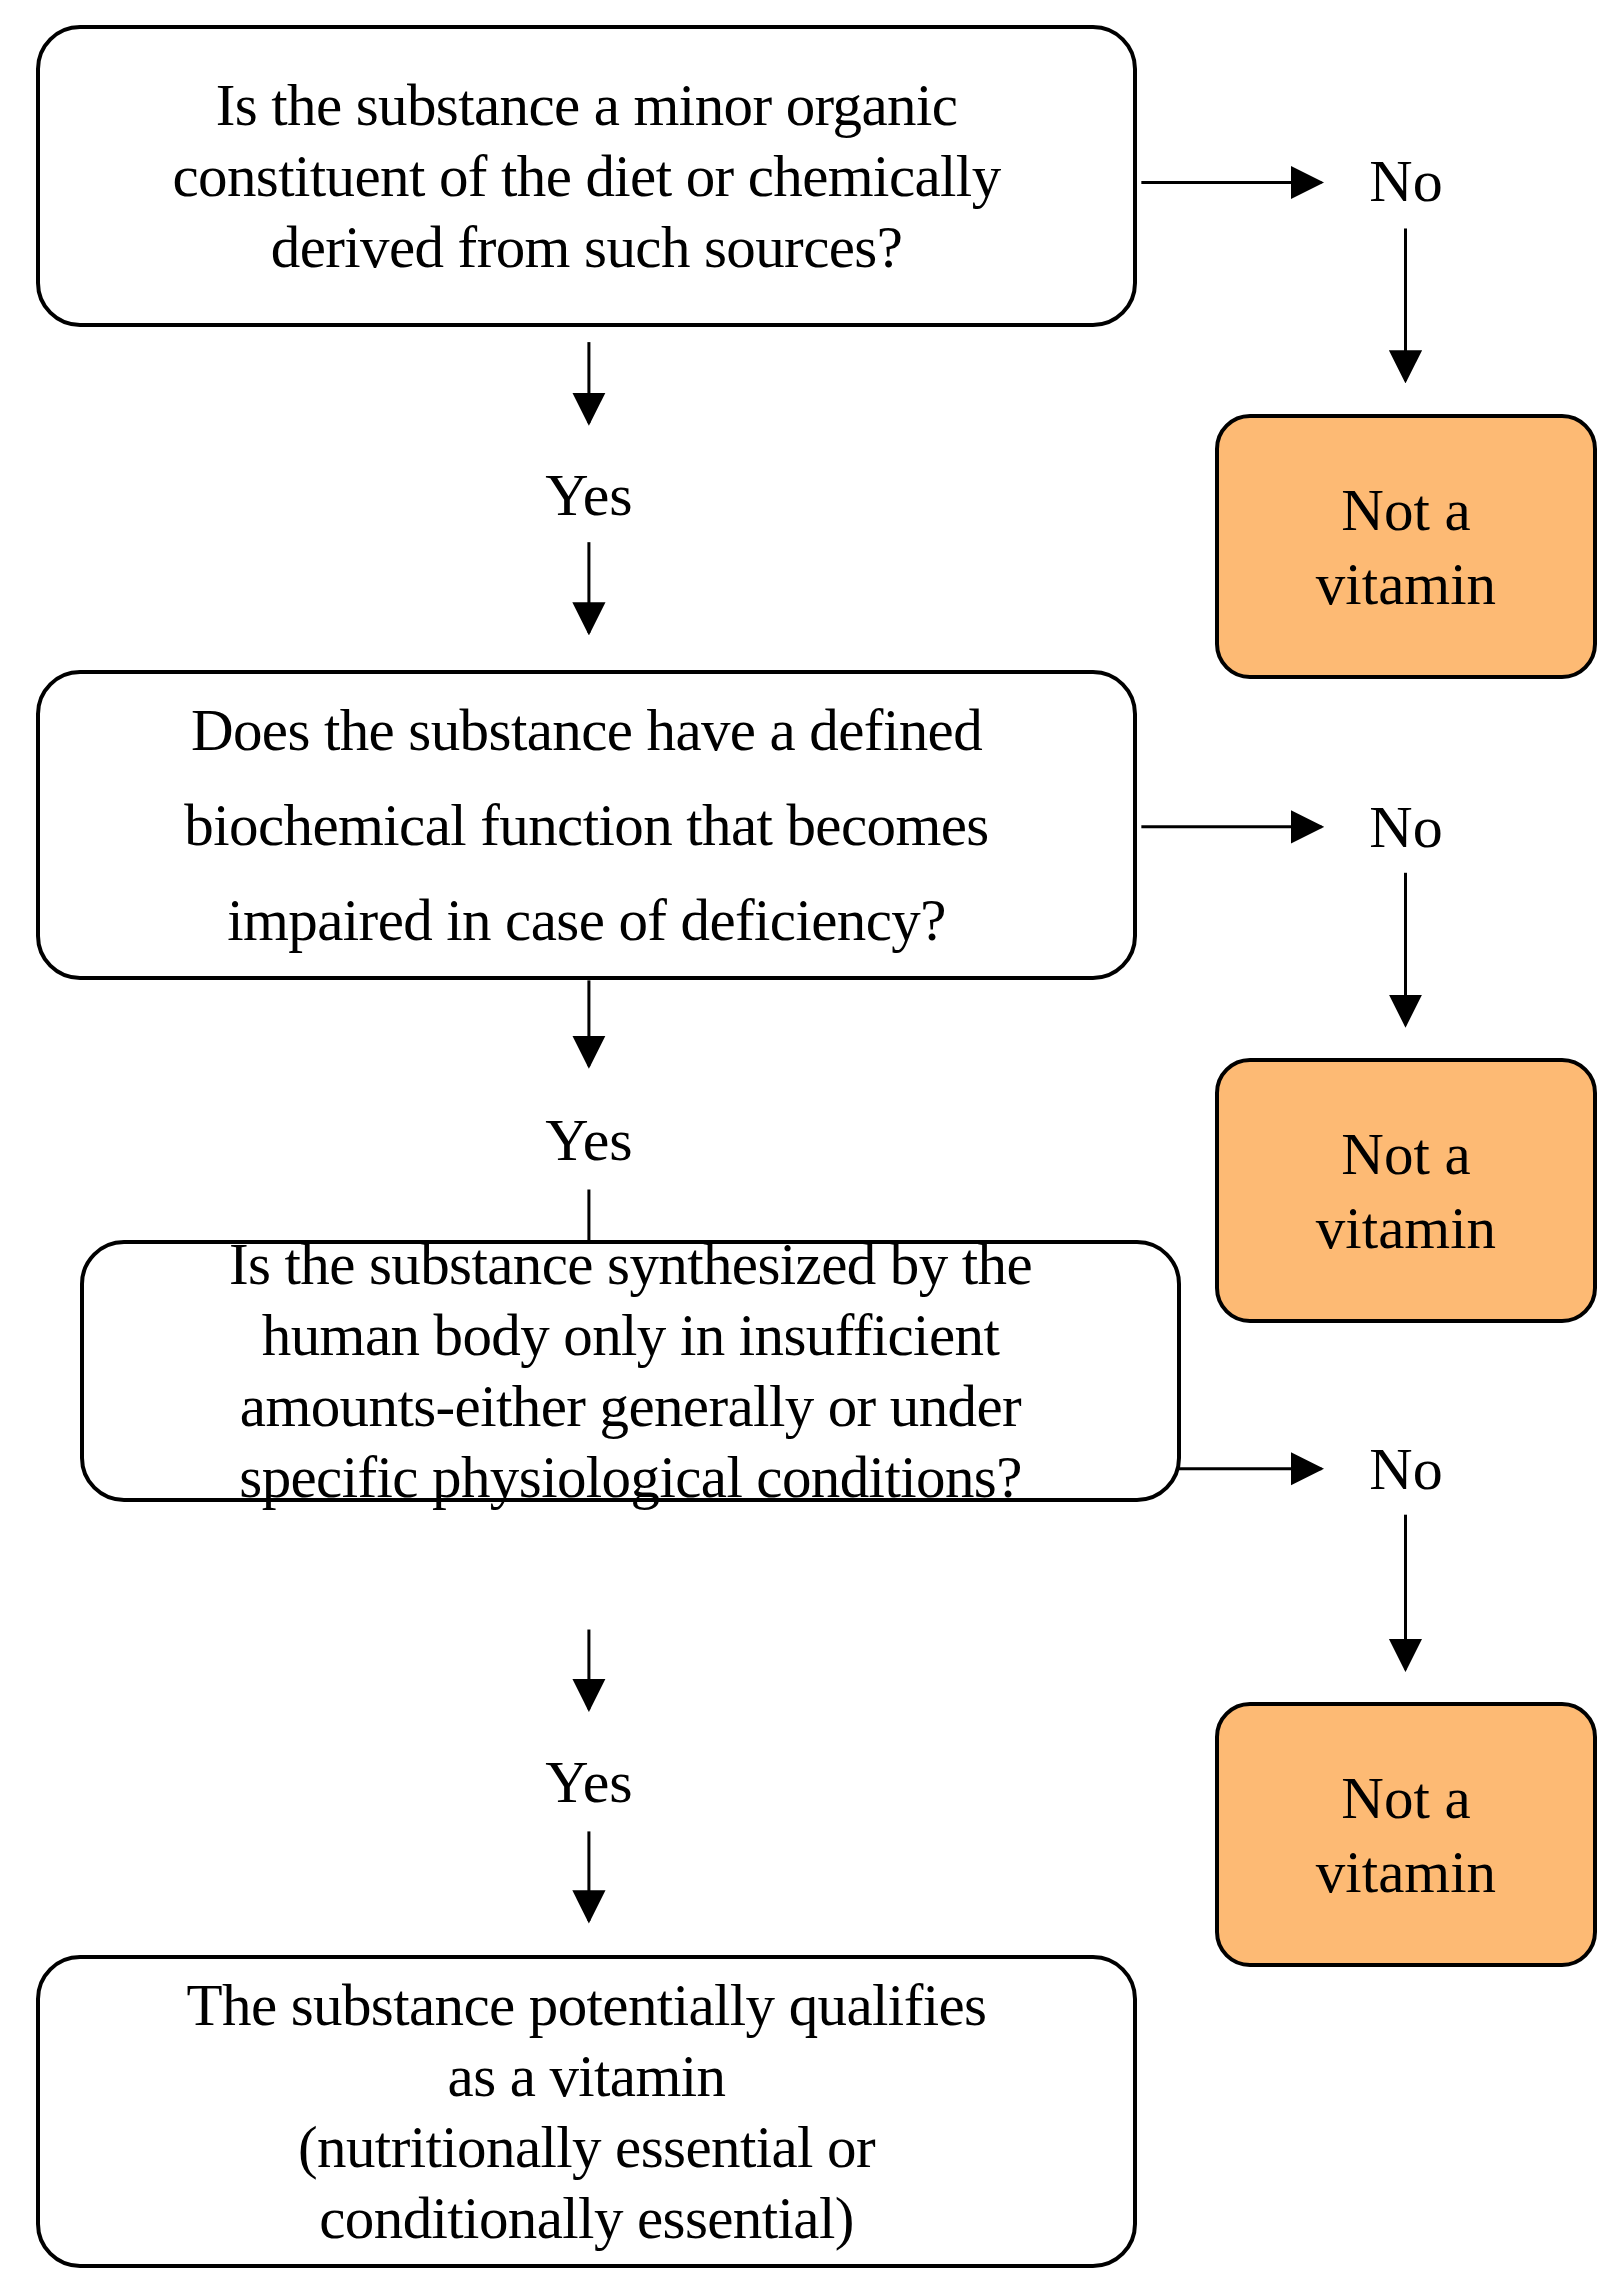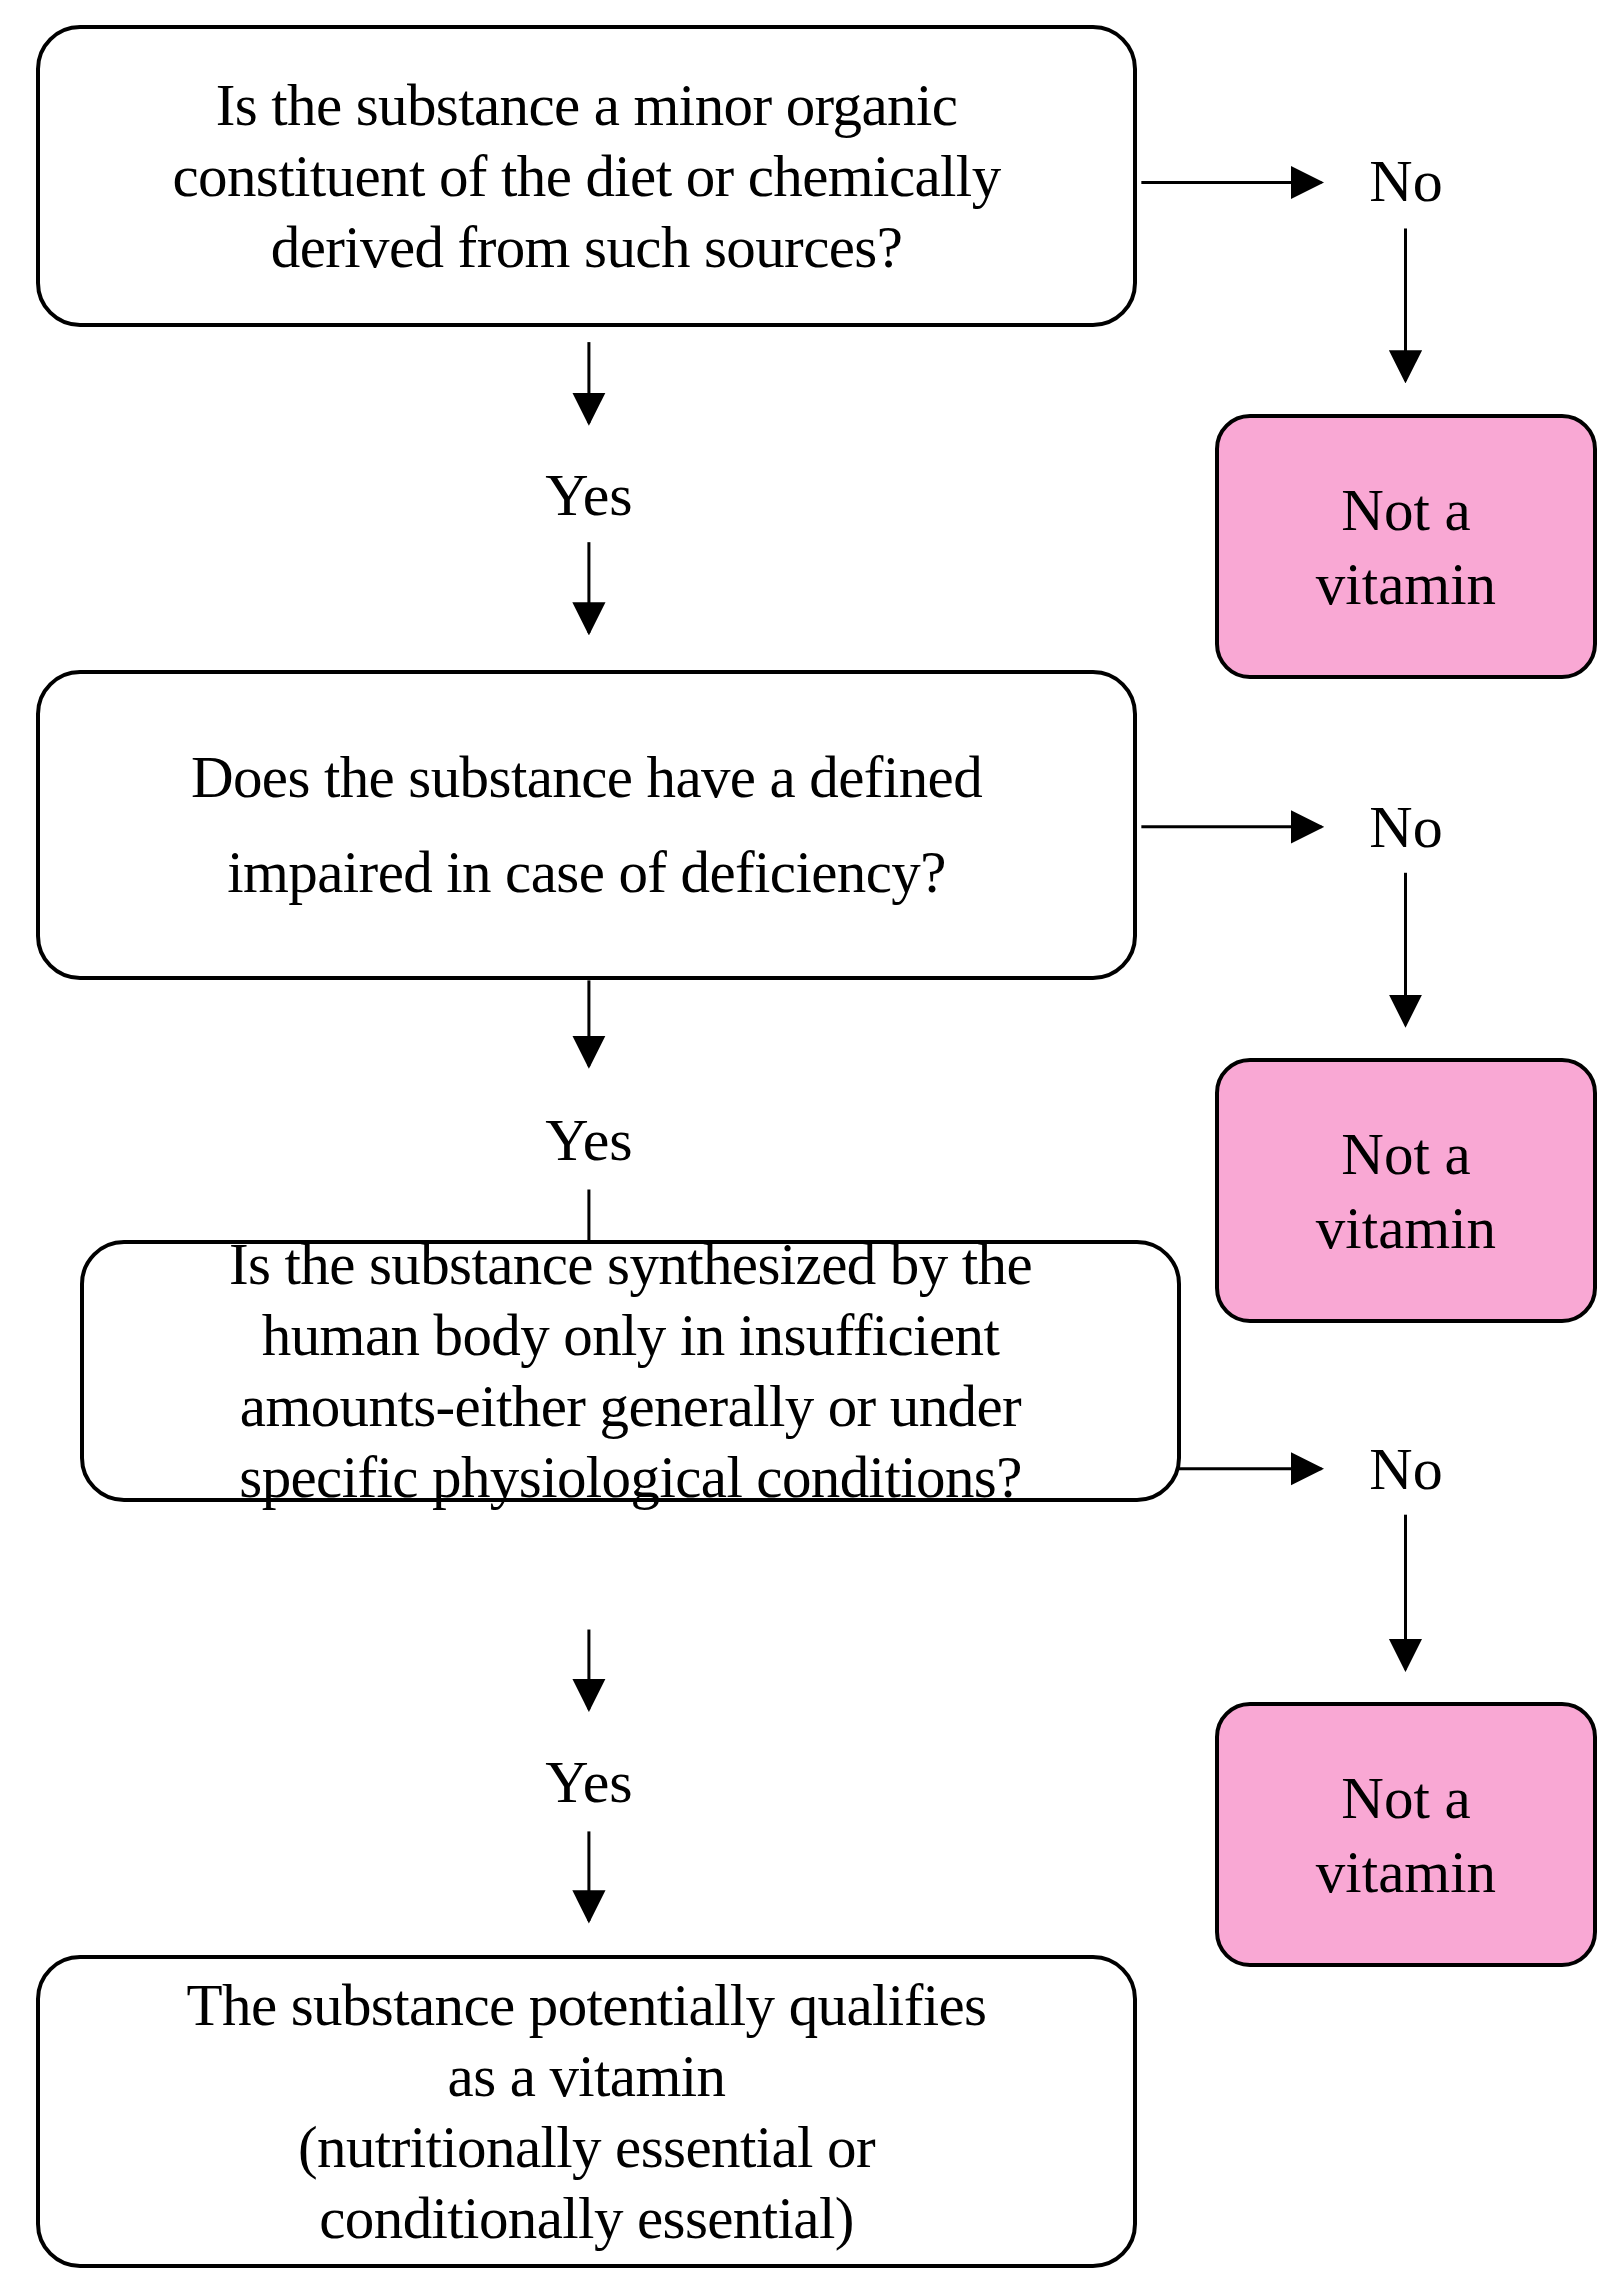--- a/index.html
+++ b/index.html
@@ -20,21 +20,21 @@
   }
   .qbox .tline{
     font-size:59px;line-height:71px;white-space:nowrap;letter-spacing:-0.6px;
   }
   .q1{top:25.4px;height:302px;}
   .q2{top:670px;height:310px;gap:24px;}
   .q3{top:1240px;height:262px;margin-left:44px;}
   .q4{top:1955px;height:313px;}
   .tbox{
     position:absolute;left:1215px;width:382px;height:265px;
-    border:4.2px solid #000;border-radius:35px;background:#f9a8d4;
+    border:4.2px solid #000;border-radius:35px;background:#fdba74;
     box-sizing:border-box;
     display:flex;flex-direction:column;justify-content:center;align-items:center;
     text-align:center;
   }
   .tbox .tline{font-size:59px;line-height:74px;white-space:nowrap;}
   .t1{top:414px;}
   .t2{top:1058px;}
   .t3{top:1702px;}
   .lbl{
     position:absolute;transform:translate(-50%,-50%);
@@ -81,20 +81,21 @@
   </svg>
 
   <div class="qbox q1">
     <div class="tline">Is the substance a minor organic</div>
     <div class="tline">constituent of the diet or chemically</div>
     <div class="tline">derived from such sources?</div>
   </div>
 
   <div class="qbox q2">
     <div class="tline">Does the substance have a defined</div>
+    <div class="tline">biochemical function that becomes</div>
     <div class="tline">impaired in case of deficiency?</div>
   </div>
 
   <div class="qbox q3">
     <div class="tline">Is the substance synthesized by the</div>
     <div class="tline">human body only in insufficient</div>
     <div class="tline">amounts-either generally or under</div>
     <div class="tline">specific physiological conditions?</div>
   </div>
 

